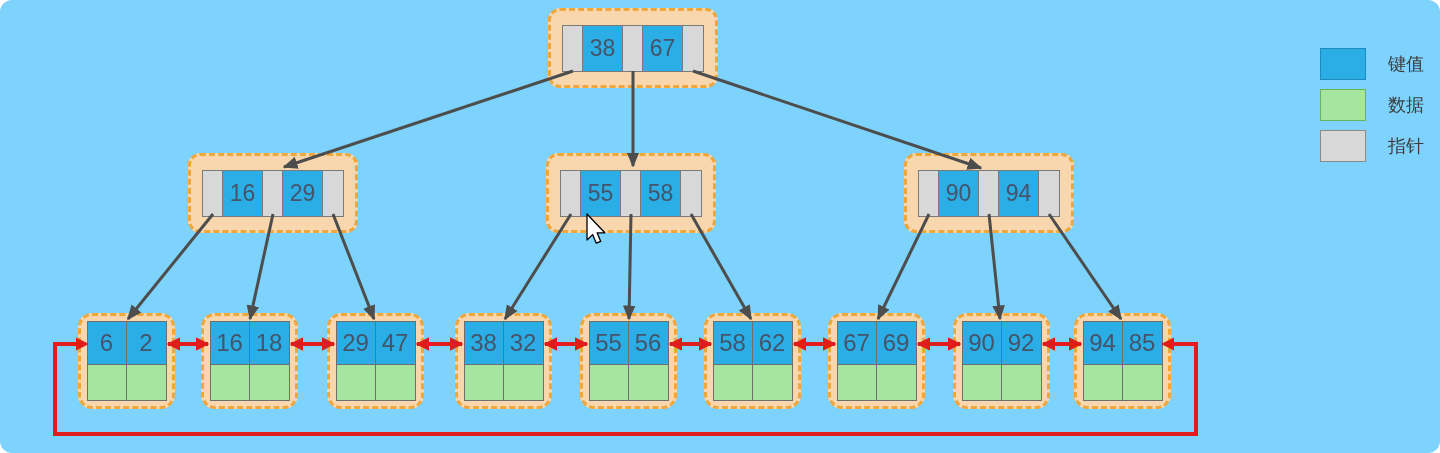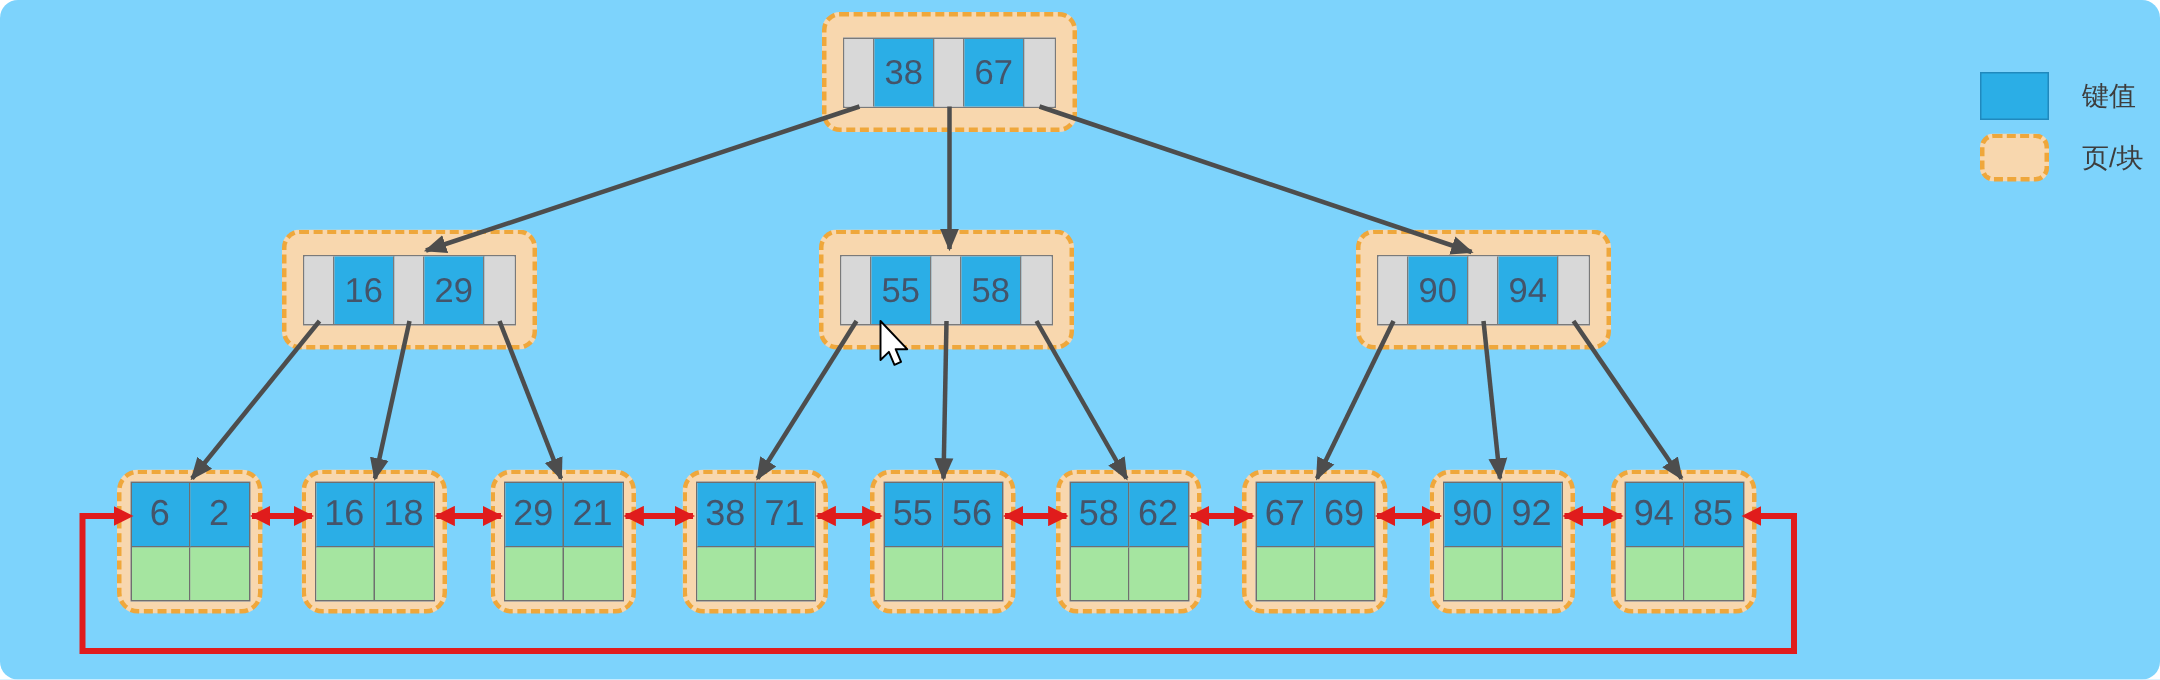--- a/index.html
+++ b/index.html
@@ -102,29 +102,29 @@
     <div class="ltable">
       <div class="cell lkey c1">16</div>
       <div class="cell lkey">18</div>
       <div class="cell ldata c1"></div>
       <div class="cell ldata"></div>
     </div>
   </div>
   <div class="page leaf" style="left:327px;top:313px">
     <div class="ltable">
       <div class="cell lkey c1">29</div>
-      <div class="cell lkey">21</div>
+      <div class="cell lkey">47</div>
       <div class="cell ldata c1"></div>
       <div class="cell ldata"></div>
     </div>
   </div>
   <div class="page leaf" style="left:455px;top:313px">
     <div class="ltable">
       <div class="cell lkey c1">38</div>
-      <div class="cell lkey">71</div>
+      <div class="cell lkey">32</div>
       <div class="cell ldata c1"></div>
       <div class="cell ldata"></div>
     </div>
   </div>
   <div class="page leaf" style="left:580px;top:313px">
     <div class="ltable">
       <div class="cell lkey c1">55</div>
       <div class="cell lkey">56</div>
       <div class="cell ldata c1"></div>
       <div class="cell ldata"></div>
@@ -162,22 +162,26 @@
       <div class="cell ldata"></div>
     </div>
   </div>
 
   <div class="legend">
     <div class="lrow">
       <div class="swatch sw-key"></div>
       <div class="llabel">键值</div>
     </div>
     <div class="lrow">
-      <div class="swatch sw-page"></div>
-      <div class="llabel">页/块</div>
+      <div class="swatch sw-data"></div>
+      <div class="llabel">数据</div>
+    </div>
+    <div class="lrow">
+      <div class="swatch sw-pointer"></div>
+      <div class="llabel">指针</div>
     </div>
   </div>
 
   <svg class="overlay" viewBox="0 0 1440 453">
     <defs>
       <marker id="mDark" viewBox="0 0 10 10" refX="9" refY="5" markerWidth="5" markerHeight="5" orient="auto-start-reverse">
         <path d="M0 0.8 L10 5 L0 9.2 Z" fill="#4d4d4d"></path>
       </marker>
       <marker id="mRed" viewBox="0 0 10 10" refX="9" refY="5" markerWidth="3.4" markerHeight="3.4" orient="auto-start-reverse">
         <path d="M0 0 L10 5 L0 10 Z" fill="#E01C1C"></path>

